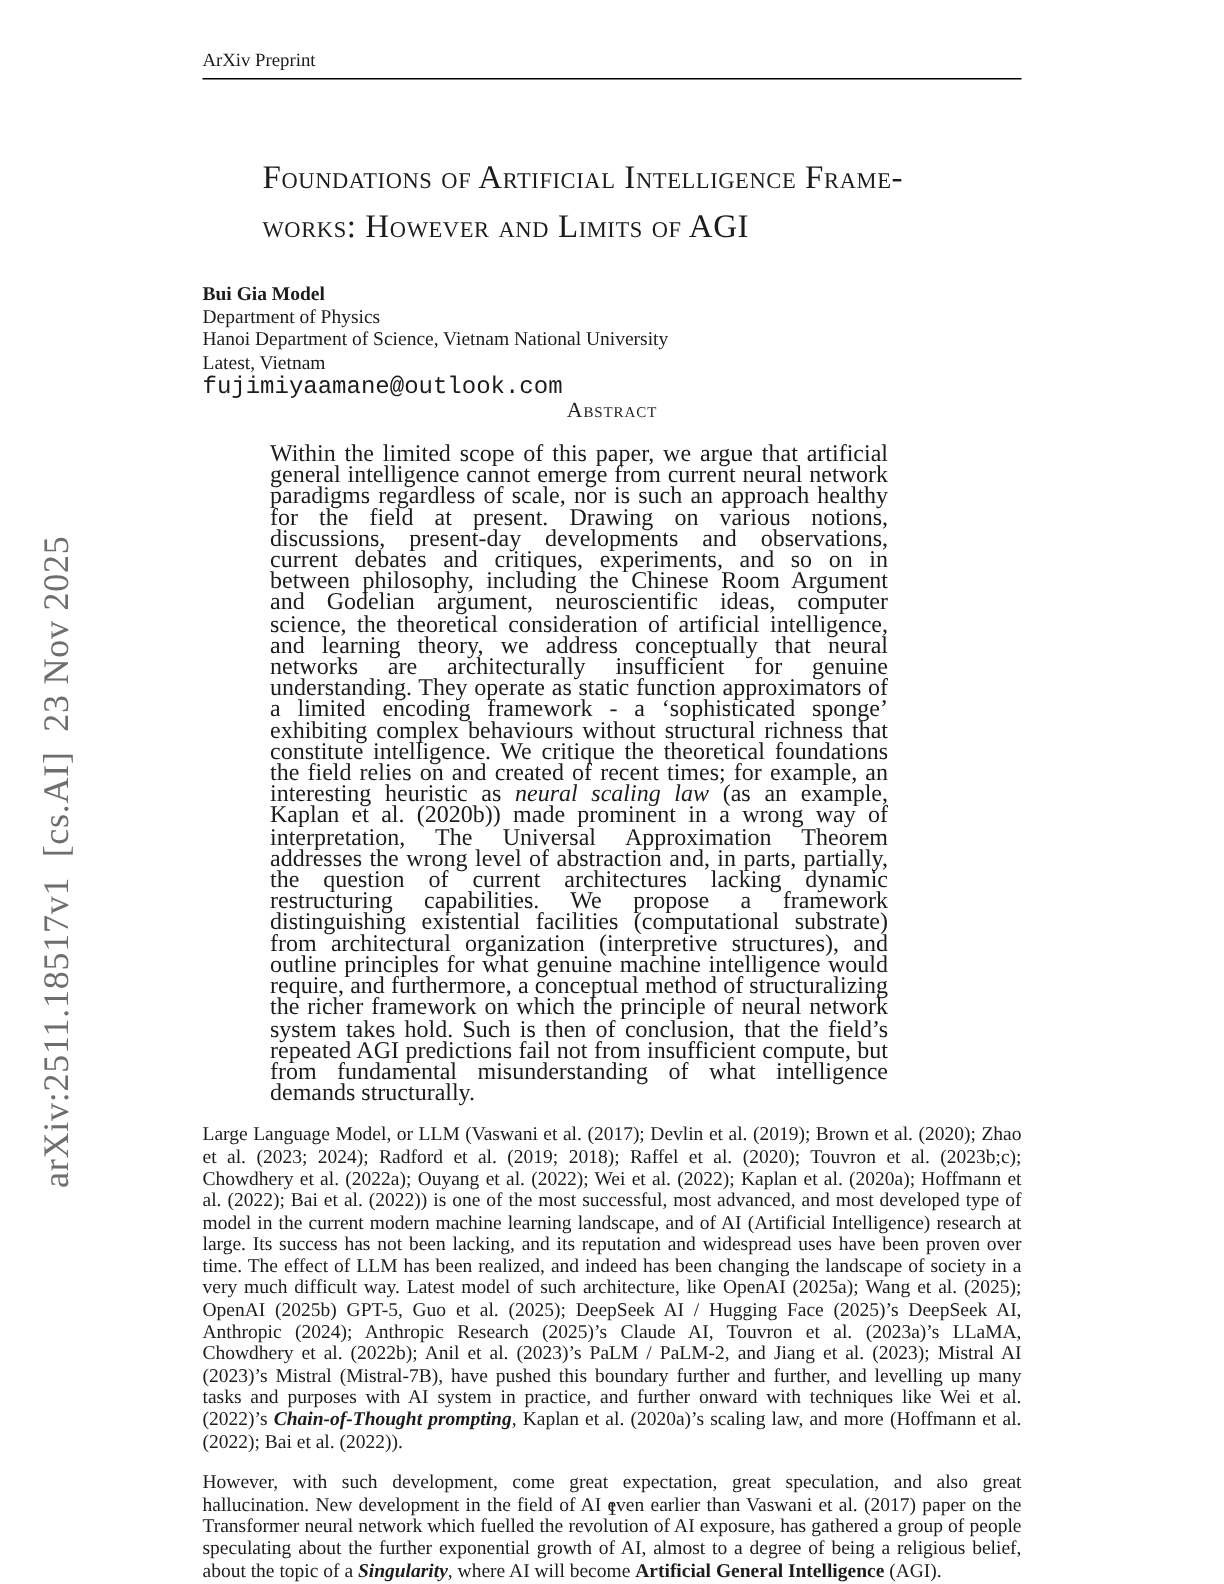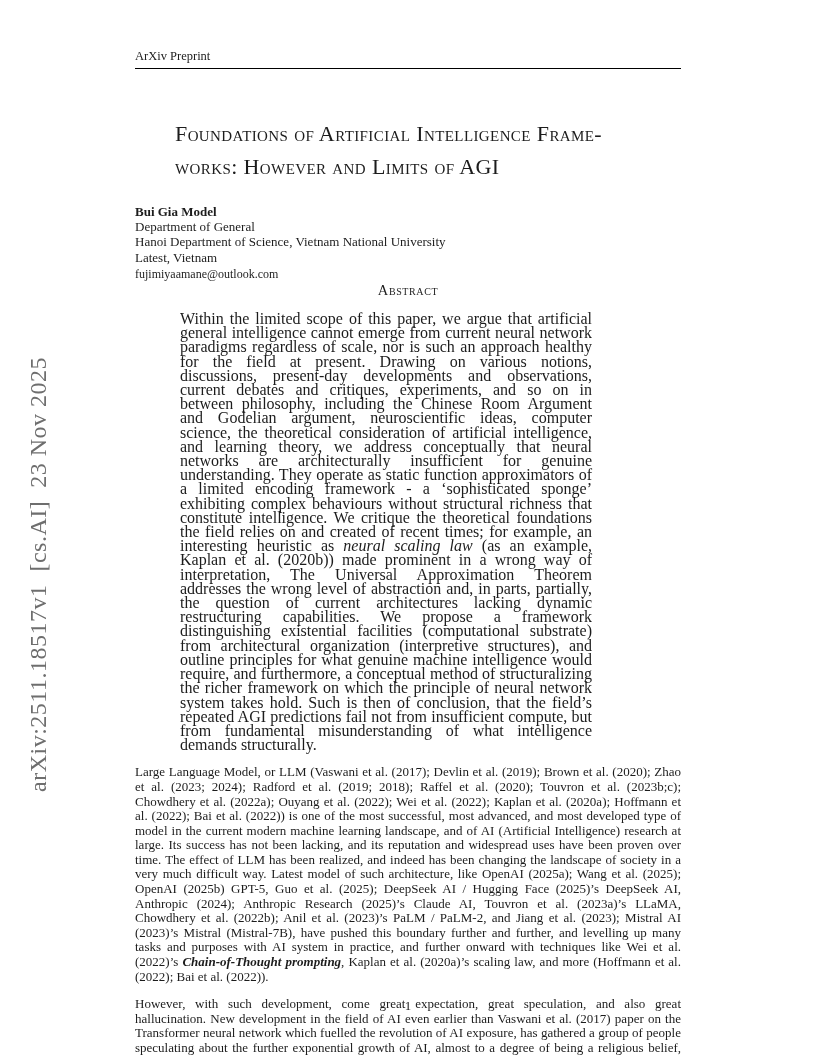--- a/index.html
+++ b/index.html
@@ -29,40 +29,39 @@
     left: 135px;
     top: 0;
     width: 546px;
     height: 1056px;
   }
   .running-head {
     padding-top: 33px;
     padding-bottom: 4px;
     font-size: 12.5px;
     border-bottom: 1.4px solid #000000;
-    margin-top: 16px;
   }
   .title {
     margin-top: 48px;
     font-size: 22px;
     line-height: 33px;
     font-weight: 400;
     font-variant: small-caps;
     letter-spacing: 0.4px;
   }
   .title-line { display: block; margin-left: 40px; }
   .author-block {
     margin-top: 21px;
     font-size: 13px;
     line-height: 15.2px;
   }
   .author-name { font-weight: 700; }
   .author-email {
-    font-family: Liberation Serif, serif;
-    font-size: 12px;
+    font-family: Liberation Mono, monospace;
+    font-size: 16px;
     margin-top: 2px;
   }
   .abstract-section { }
   .abstract-heading {
     text-align: center;
     font-variant: small-caps;
     font-size: 14.5px;
     letter-spacing: 0.6px;
     margin-bottom: 13px;
   }
@@ -101,21 +100,21 @@
 
     <div class="running-head">ArXiv Preprint</div>
 
     <h1 class="title">
       <span class="title-line">Foundations of Artificial Intelligence Frame-</span>
       <span class="title-line">works: However and Limits of AGI</span>
     </h1>
 
     <div class="author-block">
       <div class="author-name">Bui Gia Model</div>
-      <div>Department of General</div>
+      <div>Department of Physics</div>
       <div>Hanoi Department of Science, Vietnam National University</div>
       <div>Latest, Vietnam</div>
       <div class="author-email">fujimiyaamane@outlook.com</div>
     </div>
 
     <div class="abstract-section">
       <div class="abstract-heading">Abstract</div>
       <p class="abstract-text"><span>Within the limited scope of this paper, we argue that artificial general intelligence cannot emerge from current neural network paradigms regardless of scale, nor is such an approach healthy for the field at present. Drawing on various notions, discussions, present-day developments and observations, current debates and critiques, experiments, and so on in between philosophy, including the Chinese Room Argument and Godelian argument, neuroscientific ideas, computer science, the theoretical consideration of artificial intelligence, and learning theory, we address conceptually that neural networks are architecturally insufficient for genuine understanding. They operate as static function approximators of a limited encoding framework - a ‘sophisticated sponge’ exhibiting complex behaviours without structural richness that constitute intelligence. We critique the theoretical foundations the field relies on and created of recent times; for example, an interesting heuristic as </span><em>neural scaling law</em><span> (as an example, Kaplan et al. (2020b)) made prominent in a wrong way of interpretation, The Universal Approximation Theorem addresses the wrong level of abstraction and, in parts, partially, the question of current architectures lacking dynamic restructuring capabilities. We propose a framework distinguishing existential facilities (computational substrate) from architectural organization (interpretive structures), and outline principles for what genuine machine intelligence would require, and furthermore, a conceptual method of structuralizing the richer framework on which the principle of neural network system takes hold. Such is then of conclusion, that the field’s repeated AGI predictions fail not from insufficient compute, but from fundamental misunderstanding of what intelligence demands structurally.</span></p>
     </div>
 

